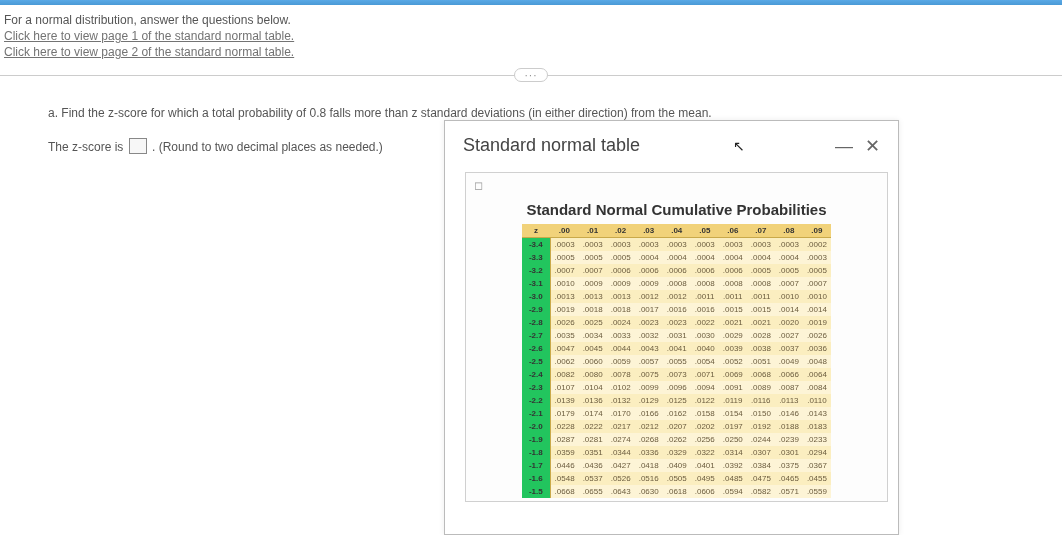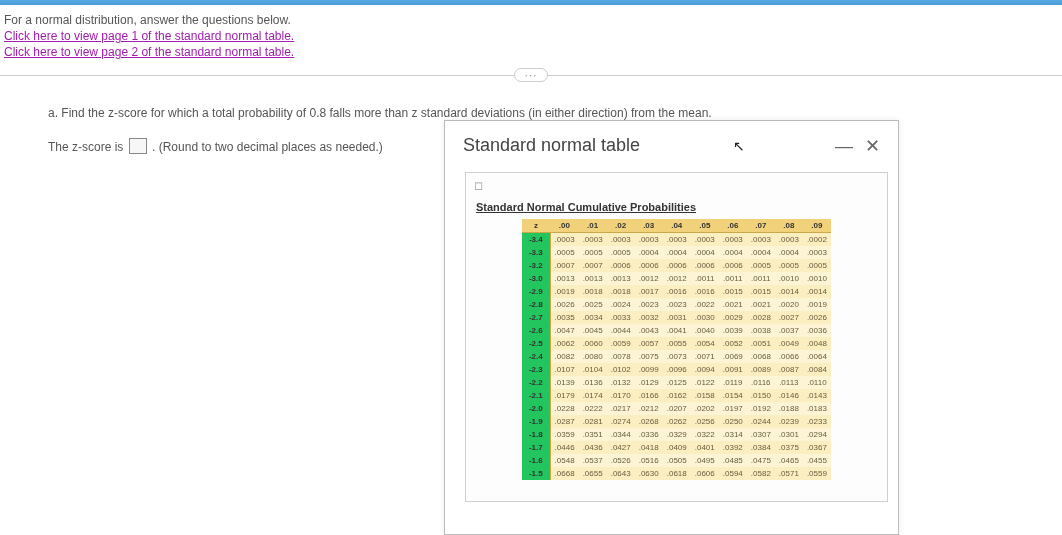--- a/index.html
+++ b/index.html
@@ -9,21 +9,21 @@
       color: #333;
       background: #fff;
       width: 1062px;
       height: 535px;
       position: relative;
       overflow: hidden;
     }
     .topbar { height: 5px; background: linear-gradient(#5aa9e6,#4a9ad6); }
     .instructions { padding: 8px 4px 14px; border-bottom: 1px solid #ccc; font-size: 12px; color: #555; position: relative; }
     .instructions p { margin-bottom: 2px; }
-    .link { color: #a21caf; text-decoration: underline; cursor: pointer; }
+    .link { color: #737373; text-decoration: underline; cursor: pointer; }
     .expander {
       position: absolute;
       left: 50%; top: 100%; transform: translate(-50%,-50%);
       width: 34px; height: 14px; border:1px solid #ccc; border-radius: 7px;
       background:#fff; display:flex; align-items:center; justify-content:center; cursor:pointer;
       color:#888; font-size:10px; letter-spacing:1px;
     }
     .question { padding: 30px 12px 12px; font-size: 12px; color: #555; margin-left: 36px; }
     .question p { margin-bottom: 18px; }
     .answerbox {
@@ -34,21 +34,21 @@
       position:absolute; left: 444px; top: 120px; width: 455px; height: 415px;
       border:1px solid #bbb; background:#fff; box-shadow: 0 0 6px rgba(0,0,0,.08);
     }
     .popup-header { display:flex; align-items:center; padding: 14px 18px 10px; }
     .popup-title { font-size: 18px; color:#444; flex:1; }
     .popup-controls { display:flex; gap:12px; align-items:center; color:#666; }
     .popup-controls span { cursor:pointer; font-size:18px; line-height:1; }
     .popup-body { padding: 6px 10px 0 20px; }
     .sheet { border:1px solid #d0d0d0; background:#fdfdfd; padding: 6px 10px 10px; height: 330px; overflow:hidden; position:relative;}
     .sheet-corner { position:absolute; top:6px; left:8px; font-size:11px; color:#999;}
-    .sheet-title { font-weight:bold; font-size:11px; color:#333; margin: 22px 0 6px; text-decoration: underline;}
+    .sheet-title { text-align:center; font-weight:bold; font-size:15px; color:#333; margin: 22px 0 6px;}
     .ztable { border-collapse: collapse; margin: 0 auto; font-size: 8px; color:#6b5c3e; filter: blur(0.3px);}
     .ztable th, .ztable td { padding: 2px 4px; text-align:center; min-width: 28px;}
     .ztable thead th { background:#f1d27a; color:#333; font-weight:bold; border-bottom:1px solid #c9a94a;}
     .ztable td:first-child { background:#22c55e; color:#333; font-weight:bold; border-right:1px solid #c9a94a;}
     .ztable tbody tr:nth-child(odd) { background:#fbeec0;}
     .ztable tbody tr:nth-child(even) { background:#fdf4d6;}
     .cursor-arrow { position:absolute; left: 733px; top: 138px; font-size: 14px; color:#222; pointer-events:none;}
   </style>
 </head>
 <body>
@@ -133,20 +133,33 @@
               <td>.0006</td>
               <td>.0006</td>
               <td>.0006</td>
               <td>.0006</td>
               <td>.0006</td>
               <td>.0005</td>
               <td>.0005</td>
               <td>.0005</td>
             </tr>
             <tr>
+              <td>-3.1</td>
+              <td>.0010</td>
+              <td>.0009</td>
+              <td>.0009</td>
+              <td>.0009</td>
+              <td>.0008</td>
+              <td>.0008</td>
+              <td>.0008</td>
+              <td>.0008</td>
+              <td>.0007</td>
+              <td>.0007</td>
+            </tr>
+            <tr>
               <td>-3.0</td>
               <td>.0013</td>
               <td>.0013</td>
               <td>.0013</td>
               <td>.0012</td>
               <td>.0012</td>
               <td>.0011</td>
               <td>.0011</td>
               <td>.0011</td>
               <td>.0010</td>

